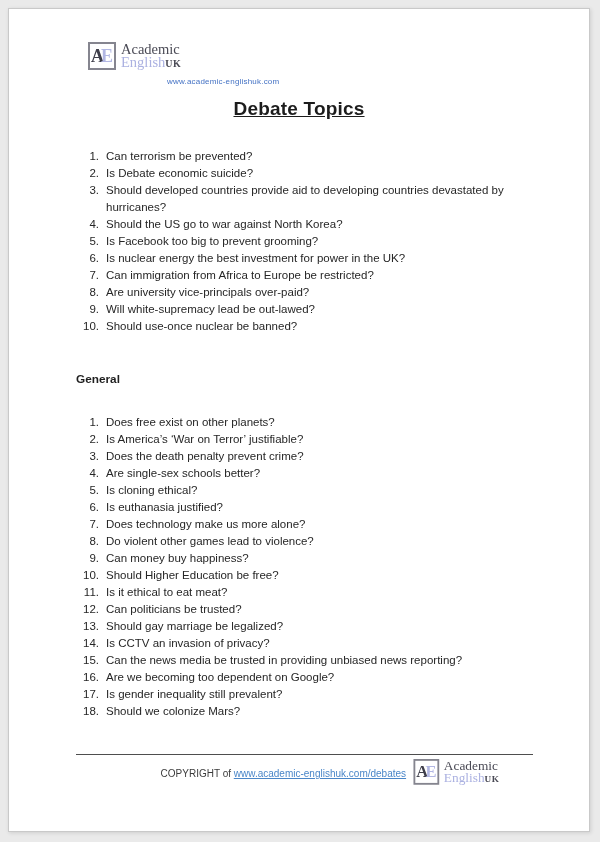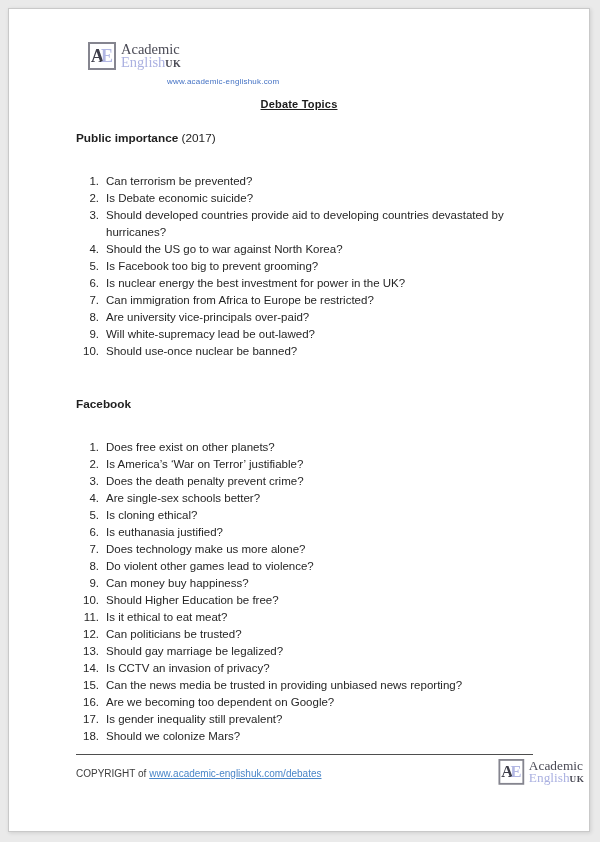--- a/index.html
+++ b/index.html
@@ -48,21 +48,21 @@
     font-size:8px; color:#4472c4;
     letter-spacing:0.2px;
     text-decoration:none;
     text-align:right;
   }
 
   
   .doc-title {
     margin:10px 0 0 0;
     text-align:center;
-    font-size:11px; font-weight:bold;
+    font-size:19px; font-weight:bold;
     text-decoration:underline;
     color:#1c1c1c;
     letter-spacing:0.2px;
   }
 
   
   .content { margin:0 70px 0 67px; color:#262626; }
   .section-heading {
     margin:21px 0 0 0;
     font-size:11.8px; font-weight:bold; color:#1f1f1f;
@@ -83,21 +83,21 @@
   ol.topics-list li::before {
     content:counter(n) ".";
     position:absolute; left:-30px; width:23px;
     text-align:right;
   }
 
   
   .doc-footer { position:absolute; left:67px; top:745px; width:508px; }
   .footer-rule { width:457px; height:1px; background:#4e4e4e; }
   .footer-row {
-    display:flex; justify-content:space-between; align-items:flex-start;
+    display:flex; justify-content:center; align-items:flex-start;
     margin-top:4px;
   }
   .copyright { font-size:10px; color:#3c3c3c; margin-top:9px; white-space:nowrap; }
   .copyright .copy-link { color:#4a86c8; text-decoration:underline; cursor:pointer; }
   .logo--small { transform:scale(0.92); transform-origin:top right; }
 </style>
 </head>
 <body>
 
 <div class="page">
@@ -116,40 +116,37 @@
       </div>
     </div>
     <a class="website-link">www.academic-englishuk.com</a>
   </header>
 
   <h1 class="doc-title">Debate Topics</h1>
 
   <main class="content">
 
     <section class="section section--public">
-      <h2 class="section-heading">
-        <span>Public importance</span><span class="heading-note"> (2017)</span>
-      </h2>
       <ol class="topics-list">
           <li>Can terrorism be prevented?</li>
           <li>Is Debate economic suicide?</li>
           <li>Should developed countries provide aid to developing countries devastated by hurricanes?</li>
           <li>Should the US go to war against North Korea?</li>
           <li>Is Facebook too big to prevent grooming?</li>
           <li>Is nuclear energy the best investment for power in the UK?</li>
           <li>Can immigration from Africa to Europe be restricted?</li>
           <li>Are university vice-principals over-paid?</li>
           <li>Will white-supremacy lead be out-lawed?</li>
           <li>Should use-once nuclear be banned?</li>
         </ol>
     </section>
 
     <section class="section section--general">
       <h2 class="section-heading">
-        <span>Facebook</span><span class="heading-note"></span>
+        <span>General</span><span class="heading-note"></span>
       </h2>
       <ol class="topics-list">
           <li>Does free exist on other planets?</li>
           <li>Is America’s ‘War on Terror’ justifiable?</li>
           <li>Does the death penalty prevent crime?</li>
           <li>Are single-sex schools better?</li>
           <li>Is cloning ethical?</li>
           <li>Is euthanasia justified?</li>
           <li>Does technology make us more alone?</li>
           <li>Do violent other games lead to violence?</li>

